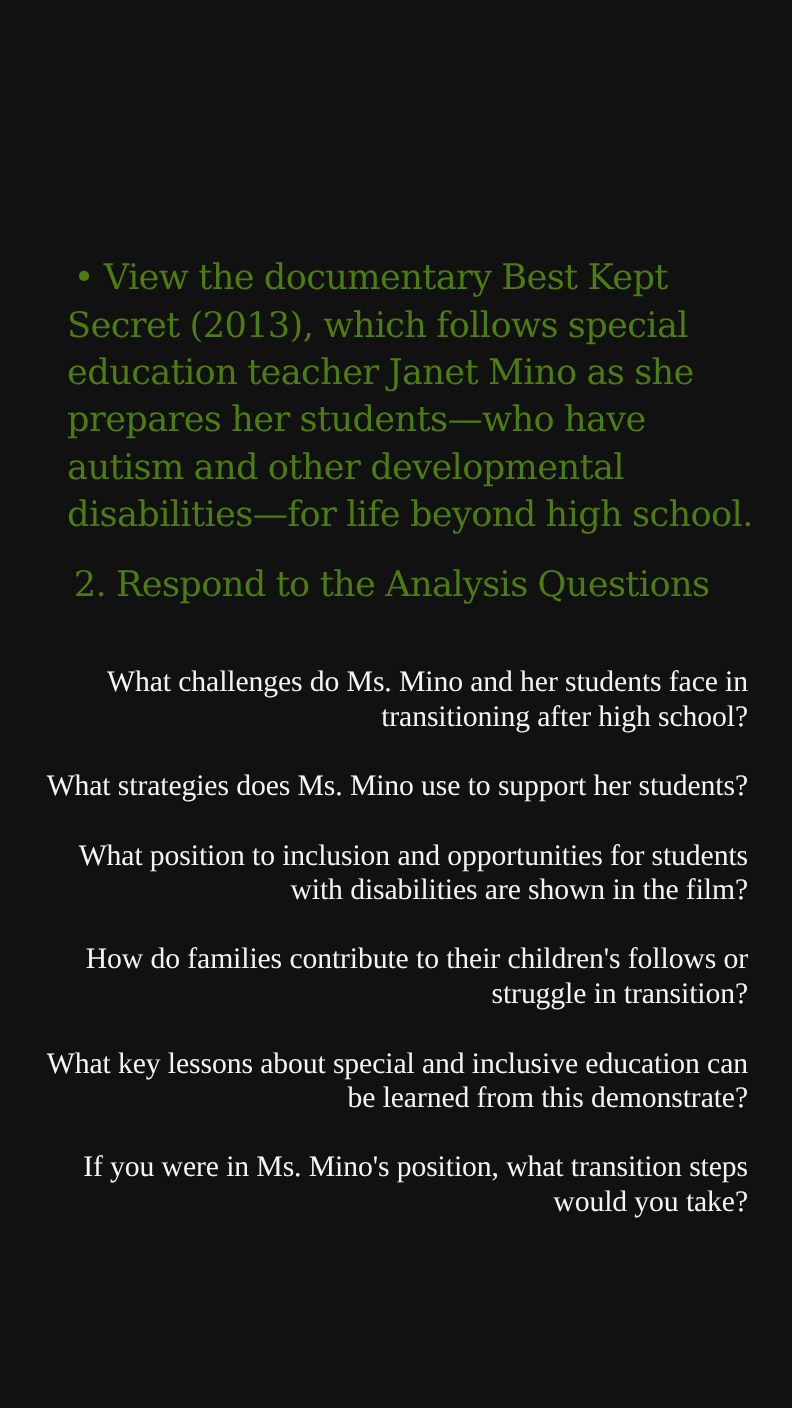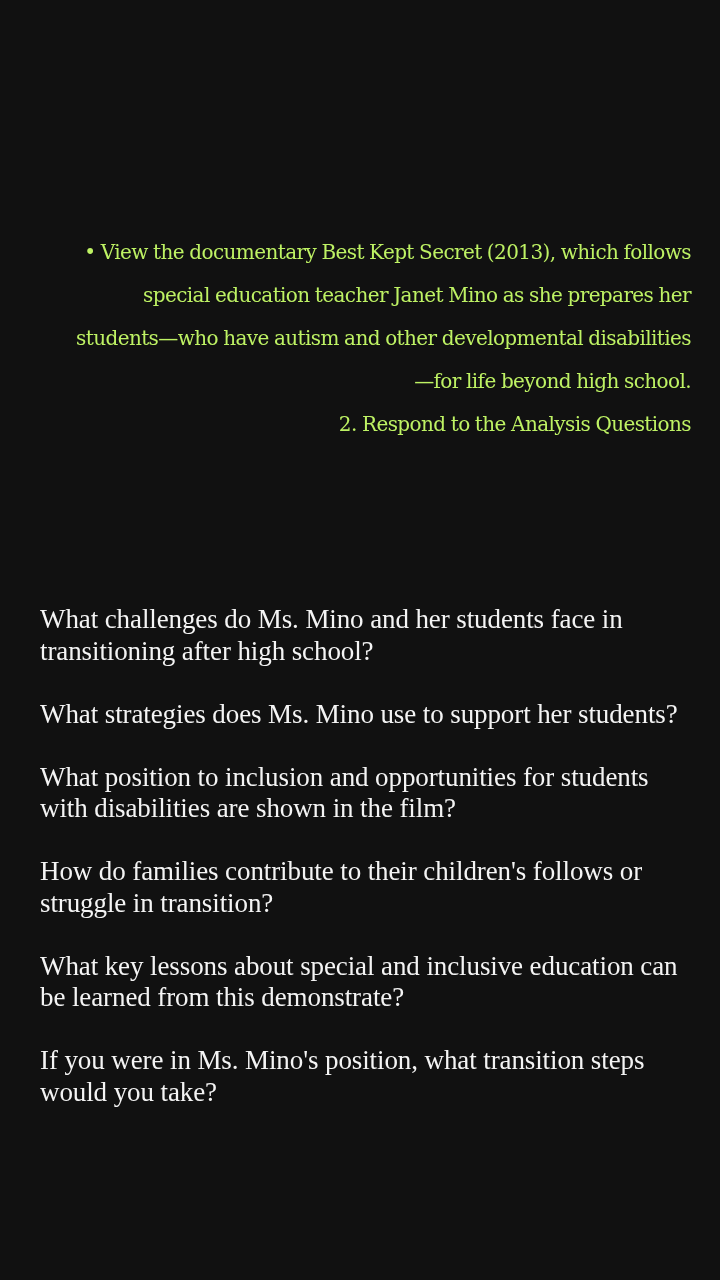--- a/index.html
+++ b/index.html
@@ -12,52 +12,51 @@
       height: 1280px;
       position: relative;
       overflow: hidden;
     }
     .instructions {
       position: absolute;
       left: 61px;
       top: 231px;
       width: 630px;
       font-family: "DejaVu Serif", serif;
-      font-size: 20px;
+      font-size: 32px;
       line-height: 43px;
-      color: #bef264;
+      color: #4d7c0f;
       letter-spacing: -0.6px;
       word-spacing: -0.5px;
-      text-align: right;
     }
     .instructions p {
       margin: 0;
     }
     .questions {
       position: absolute;
       left: 40px;
       top: 604px;
       width: 640px;
-      text-align: left;
+      text-align: right;
       font-family: "Liberation Serif", serif;
       font-size: 27px;
       line-height: 31.5px;
       color: #f4f4f4;
       letter-spacing: -0.1px;
     }
     .questions p {
       margin: 0 0 31.5px 0;
     }
   </style>
 </head>
 <body>
 
 <div class="instructions">
   <p style="text-indent:6px;">• View the documentary Best Kept Secret (2013), which follows special education teacher Janet Mino as she prepares her students—who have autism and other developmental disabilities—for life beyond high school.</p>
-  <p style="text-indent:6px;">2. Respond to the Analysis Questions</p>
+  <p style="text-indent:6px;margin-top:21px;">2. Respond to the Analysis Questions</p>
 </div>
 
 <div class="questions">
   <p>What challenges do Ms. Mino and her students face in transitioning after high school?</p>
   <p>What strategies does Ms. Mino use to support her students?</p>
   <p>What position to inclusion and opportunities for students with disabilities are shown in the film?</p>
   <p>How do families contribute to their children's follows or struggle in transition?</p>
   <p>What key lessons about special and inclusive education can be learned from this demonstrate?</p>
   <p>If you were in Ms. Mino's position, what transition steps would you take?</p>
 </div>

